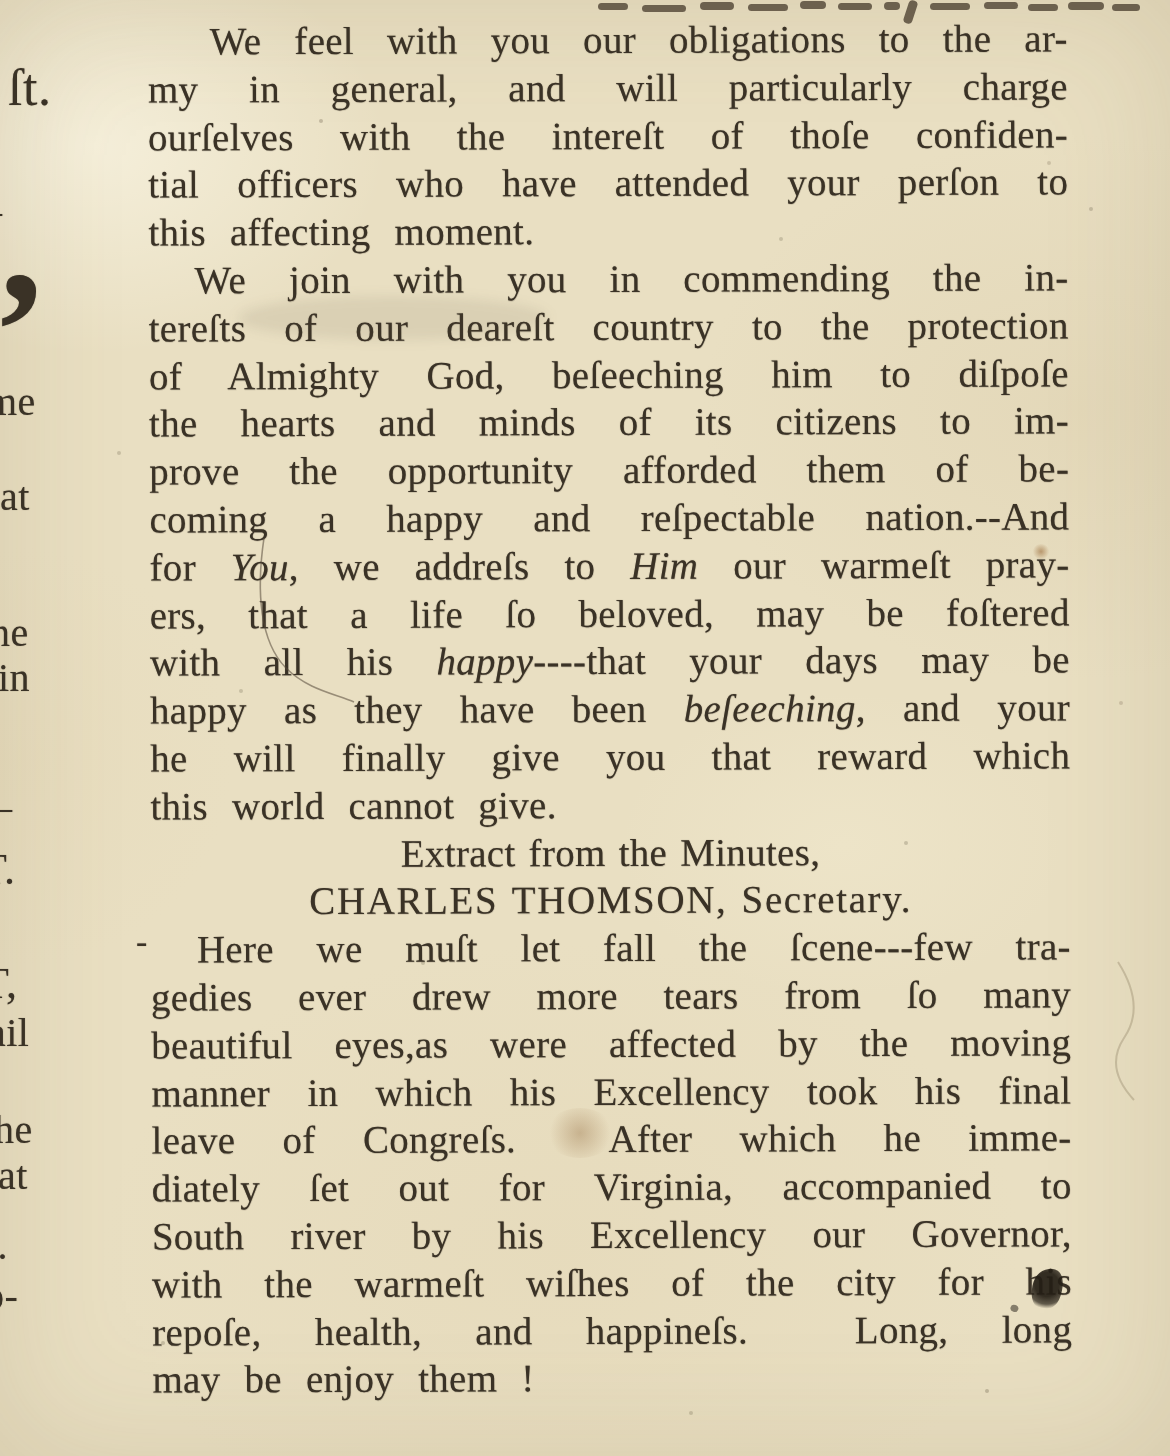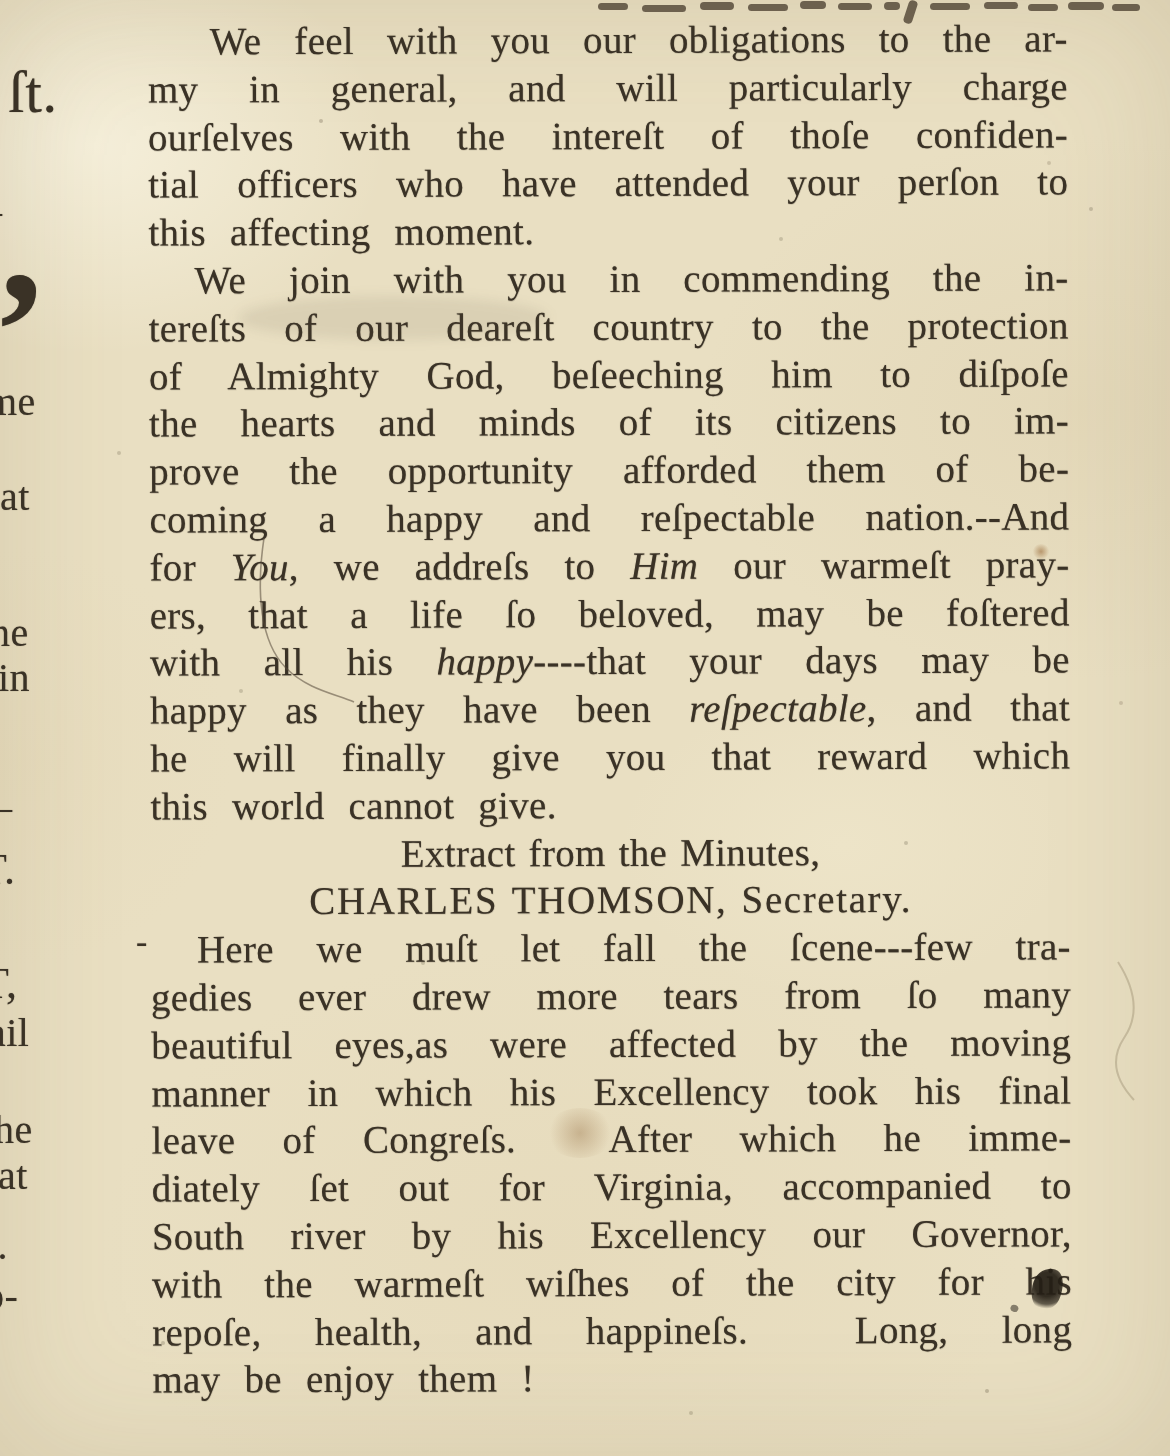--- a/index.html
+++ b/index.html
@@ -95,21 +95,21 @@
       <div class="mark" style="left: 838px; top: 3px; width: 34px; height: 7px;"></div>
       <div class="mark" style="left: 884px; top: 2px; width: 16px; height: 8px;"></div>
       <div class="mark" style="left: 906px; top: 0px; width: 9px; height: 24px; transform: rotate(18deg);"></div>
       <div class="mark" style="left: 930px; top: 3px; width: 40px; height: 7px;"></div>
       <div class="mark" style="left: 984px; top: 2px; width: 34px; height: 7px;"></div>
       <div class="mark" style="left: 1028px; top: 4px; width: 30px; height: 7px;"></div>
       <div class="mark" style="left: 1068px; top: 2px; width: 36px; height: 8px;"></div>
       <div class="mark" style="left: 1112px; top: 4px; width: 28px; height: 7px;"></div>
     </div>
   <div id="fragments">
-      <div class="fragment" style="left: 8px; top: 62px; font-size: 60px;">ſt.</div>
+      <div class="fragment" style="left: 8px; top: 62px; font-size: 52px;">ſt.</div>
       <div class="fragment" style="left: -36px; top: 192px; font-size: 38px;">—</div>
       <div class="fragment" style="left: 0px; top: 158px; font-size: 170px; font-weight: 700;">,</div>
       <div class="fragment" style="left: -14px; top: 382px;">me</div>
       <div class="fragment" style="left: 0px; top: 477px;">at</div>
       <div class="fragment" style="left: -10px; top: 613px;">ne</div>
       <div class="fragment" style="left: -2px; top: 658px;">in</div>
       <div class="fragment" style="left: -30px; top: 786px; font-size: 42px;">—</div>
       <div class="fragment" style="left: -20px; top: 848px; font-size: 44px;">T.</div>
       <div class="fragment" style="left: -18px; top: 962px; font-size: 44px;">T,</div>
       <div class="fragment" style="left: -12px; top: 1013px;">ail</div>
@@ -130,21 +130,21 @@
       <div class="para body">
         <div class="line" style="padding-left: 46px;"><span>We join with you in commending the in-</span></div>
         <div class="line"><span>tereſts of our deareſt country to the protection</span></div>
         <div class="line"><span>of Almighty God, beſeeching him to diſpoſe</span></div>
         <div class="line"><span>the hearts and minds of its citizens to im-</span></div>
         <div class="line"><span>prove the opportunity afforded them of be-</span></div>
         <div class="line"><span>coming a happy and reſpectable nation.--And</span></div>
         <div class="line"><span>for </span><em>You</em><span>, we addreſs to </span><em>Him</em><span> our warmeſt pray-</span></div>
         <div class="line"><span>ers, that a life ſo beloved, may be foſtered</span></div>
         <div class="line"><span>with all his </span><em>happy</em><span>----that your days may be</span></div>
-        <div class="line"><span>happy as they have been </span><em>reſpectable</em><span>, and that</span></div>
+        <div class="line"><span>happy as they have been </span><em>beſeeching</em><span>, and your</span></div>
         <div class="line"><span>he will finally give you that reward which</span></div>
         <div class="line last"><span>this world cannot give.</span></div>
       </div>
       <div class="para center">
         <div class="line last"><span>Extract from the Minutes,</span></div>
       </div>
       <div class="para center caps">
         <div class="line last"><span>CHARLES THOMSON, Secretary.</span></div>
       </div>
       <div class="para body">

